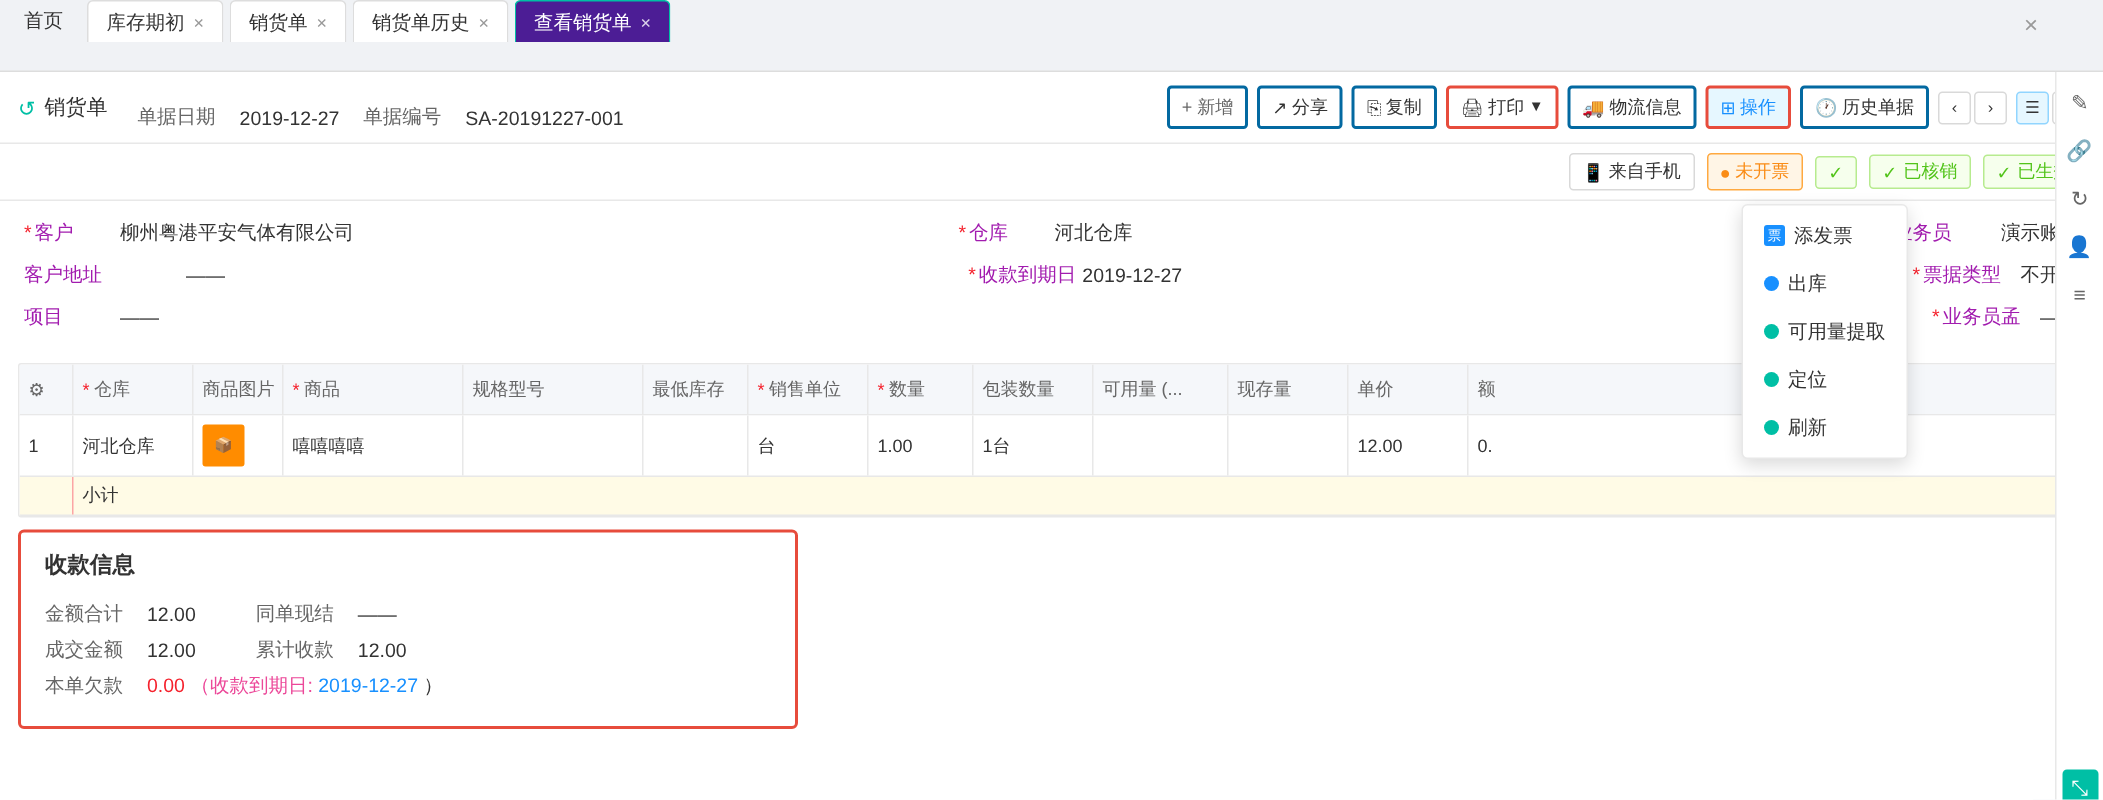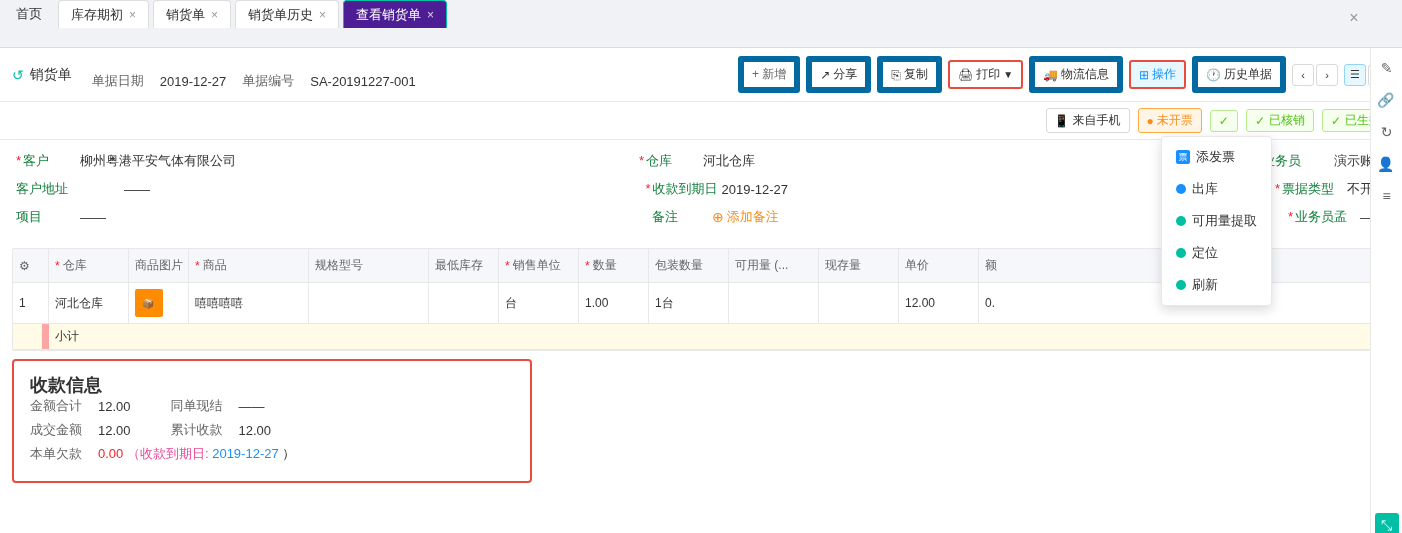--- a/index.html
+++ b/index.html
@@ -15,21 +15,21 @@
     
     
     .main-content { background: #fff; margin: 0; height: calc(533px - 36px); overflow: hidden; position: relative; }
     
     
     .header-bar { display: flex; align-items: center; padding: 8px 12px; border-bottom: 1px solid #e8e8e8; background: #fff; }
     .doc-icon { color: #00bfa5; margin-right: 6px; font-size: 14px; }
     .doc-title { font-size: 14px; font-weight: 500; margin-right: 20px; }
     .doc-meta { display: flex; align-items: center; gap: 16px; font-size: 13px; color: #333; flex: 1; margin-top: 13px; }
     .toolbar-right { display: flex; align-items: center; gap: 6px; margin-left: auto; }
-    .toolbar-btn { display: flex; align-items: center; gap: 3px; padding: 4px 8px; border: 6px solid #0369a1; border-radius: 3px; background: #fff; cursor: pointer; font-size: 12px; color: #333; white-space: nowrap; }
+    .toolbar-btn { display: flex; align-items: center; gap: 3px; padding: 4px 8px; border: 2px solid #0369a1; border-radius: 3px; background: #fff; cursor: pointer; font-size: 12px; color: #333; white-space: nowrap; }
     .btn-new { color: #666; }
     .btn-print { border: 2px solid #e74c3c; color: #333; position: relative; }
     .btn-op { background: #e6f7ff; border-color: #91d5ff; color: #1890ff; }
     .nav-arrows { display: flex; gap: 2px; }
     .nav-arrow { width: 22px; height: 22px; border: 1px solid #d9d9d9; border-radius: 3px; display: flex; align-items: center; justify-content: center; cursor: pointer; background: #fff; font-size: 11px; }
     .view-icons { display: flex; gap: 2px; }
     .view-icon { width: 22px; height: 22px; border: 1px solid #d9d9d9; border-radius: 3px; display: flex; align-items: center; justify-content: center; cursor: pointer; background: #fff; font-size: 11px; }
     .view-icon.active { background: #e6f7ff; border-color: #91d5ff; }
     
     
@@ -38,41 +38,41 @@
     .action-btn-phone { }
     .action-btn-open { background: #fff5e6; border-color: #ffa940; color: #fa8c16; }
     .status-tag { display: flex; align-items: center; gap: 4px; padding: 2px 8px; border-radius: 3px; font-size: 12px; }
     .status-checked { background: #f6ffed; border: 1px solid #b7eb8f; color: #52c41a; border-radius: 3px; }
     .status-effect { background: #f6ffed; border: 1px solid #b7eb8f; color: #52c41a; border-radius: 3px; }
     
     
     .form-area { padding: 12px 16px; background: #fff; }
     .form-row { display: flex; align-items: center; margin-bottom: 10px; gap: 0; }
     .form-field { display: flex; align-items: center; flex: 1; }
-    .form-label { color: #15803d; white-space: nowrap; min-width: 60px; }
+    .form-label { color: #a21caf; white-space: nowrap; min-width: 60px; }
     .form-label.required::before { content: '*'; color: #f5222d; margin-right: 2px; }
     .form-value { color: #333; margin-left: 4px; }
     .operator-right { margin-left: auto; display: flex; align-items: center; gap: 8px; }
     
     
     .table-container { margin: 0 12px; border: 1px solid #e8e8e8; border-radius: 2px; overflow: hidden; }
     .table-header { display: flex; background: #f5f7fa; border-bottom: 1px solid #e8e8e8; }
     .table-header-cell { padding: 8px 6px; font-size: 12px; color: #666; border-right: 1px solid #e8e8e8; white-space: nowrap; overflow: hidden; display: flex; align-items: center; gap: 3px; }
     .table-header-cell:last-child { border-right: none; }
     .required-star { color: #f5222d; }
     .table-row { display: flex; border-bottom: 1px solid #e8e8e8; background: #fff; }
     .table-cell { padding: 6px 6px; font-size: 12px; border-right: 1px solid #e8e8e8; display: flex; align-items: center; overflow: hidden; white-space: nowrap; }
     .table-cell:last-child { border-right: none; }
     .table-subrow { display: flex; border-bottom: 1px solid #e8e8e8; background: #fffbe6; }
-    .table-subrow-cell { padding: 4px 6px; font-size: 12px; border-right: 7px solid #fca5a5; }
+    .table-subrow-cell { padding: 4px 6px; font-size: 12px; border-right: 1px solid #fca5a5; }
     .product-img { width: 28px; height: 28px; background: #ff8c00; display: flex; align-items: center; justify-content: center; color: #fff; font-size: 10px; border-radius: 2px; }
     
     
     .payment-box { margin: 8px 12px; border: 2px solid #e74c3c; border-radius: 4px; padding: 12px 16px; background: #fff; max-width: 520px; }
-    .payment-title { font-weight: bold; font-size: 18px; margin-bottom: 0; }
+    .payment-title { font-weight: bold; font-size: 15px; margin-bottom: 14px; }
     .payment-row { display: flex; gap: 40px; margin-bottom: 6px; }
     .payment-item { display: flex; align-items: center; gap: 8px; }
     .payment-item-label { color: #666; min-width: 60px; }
     .payment-item-value { color: #333; }
     .payment-item-value-red { color: #f5222d; }
     
     
     .dropdown-menu { position: absolute; top: 88px; right: 130px; background: #fff; border: 1px solid #e8e8e8; border-radius: 4px; box-shadow: 0 4px 12px rgba(0,0,0,0.15); z-index: 100; min-width: 110px; padding: 4px 0; }
     .dropdown-item { display: flex; align-items: center; gap: 6px; padding: 7px 14px; cursor: pointer; font-size: 13px; color: #333; }
     .dropdown-item .item-icon { width: 14px; height: 14px; display: flex; align-items: center; justify-content: center; font-size: 11px; }
@@ -245,27 +245,20 @@
         <div class="operator-right">
           <span class="form-label required">票据类型</span>
           <span class="form-value">不开票</span>
         </div>
       </div>
       <div class="form-row">
         <div class="form-field" style="flex:2;">
           <span class="form-label">项目</span>
           <span class="form-value">——</span>
         </div>
-        <div class="form-field" style="flex:2;">
-          <span class="form-label">备注</span>
-          <span class="add-note">
-            <span class="add-note-icon">⊕</span>
-            <span>添加备注</span>
-          </span>
-        </div>
         <div class="operator-right">
           <span class="form-label required">业务员孟</span>
           <span class="form-value">——</span>
         </div>
       </div>
     </div>
 
     <div class="table-container">
       <div class="table-header">
         <div class="table-header-cell col-gear">

